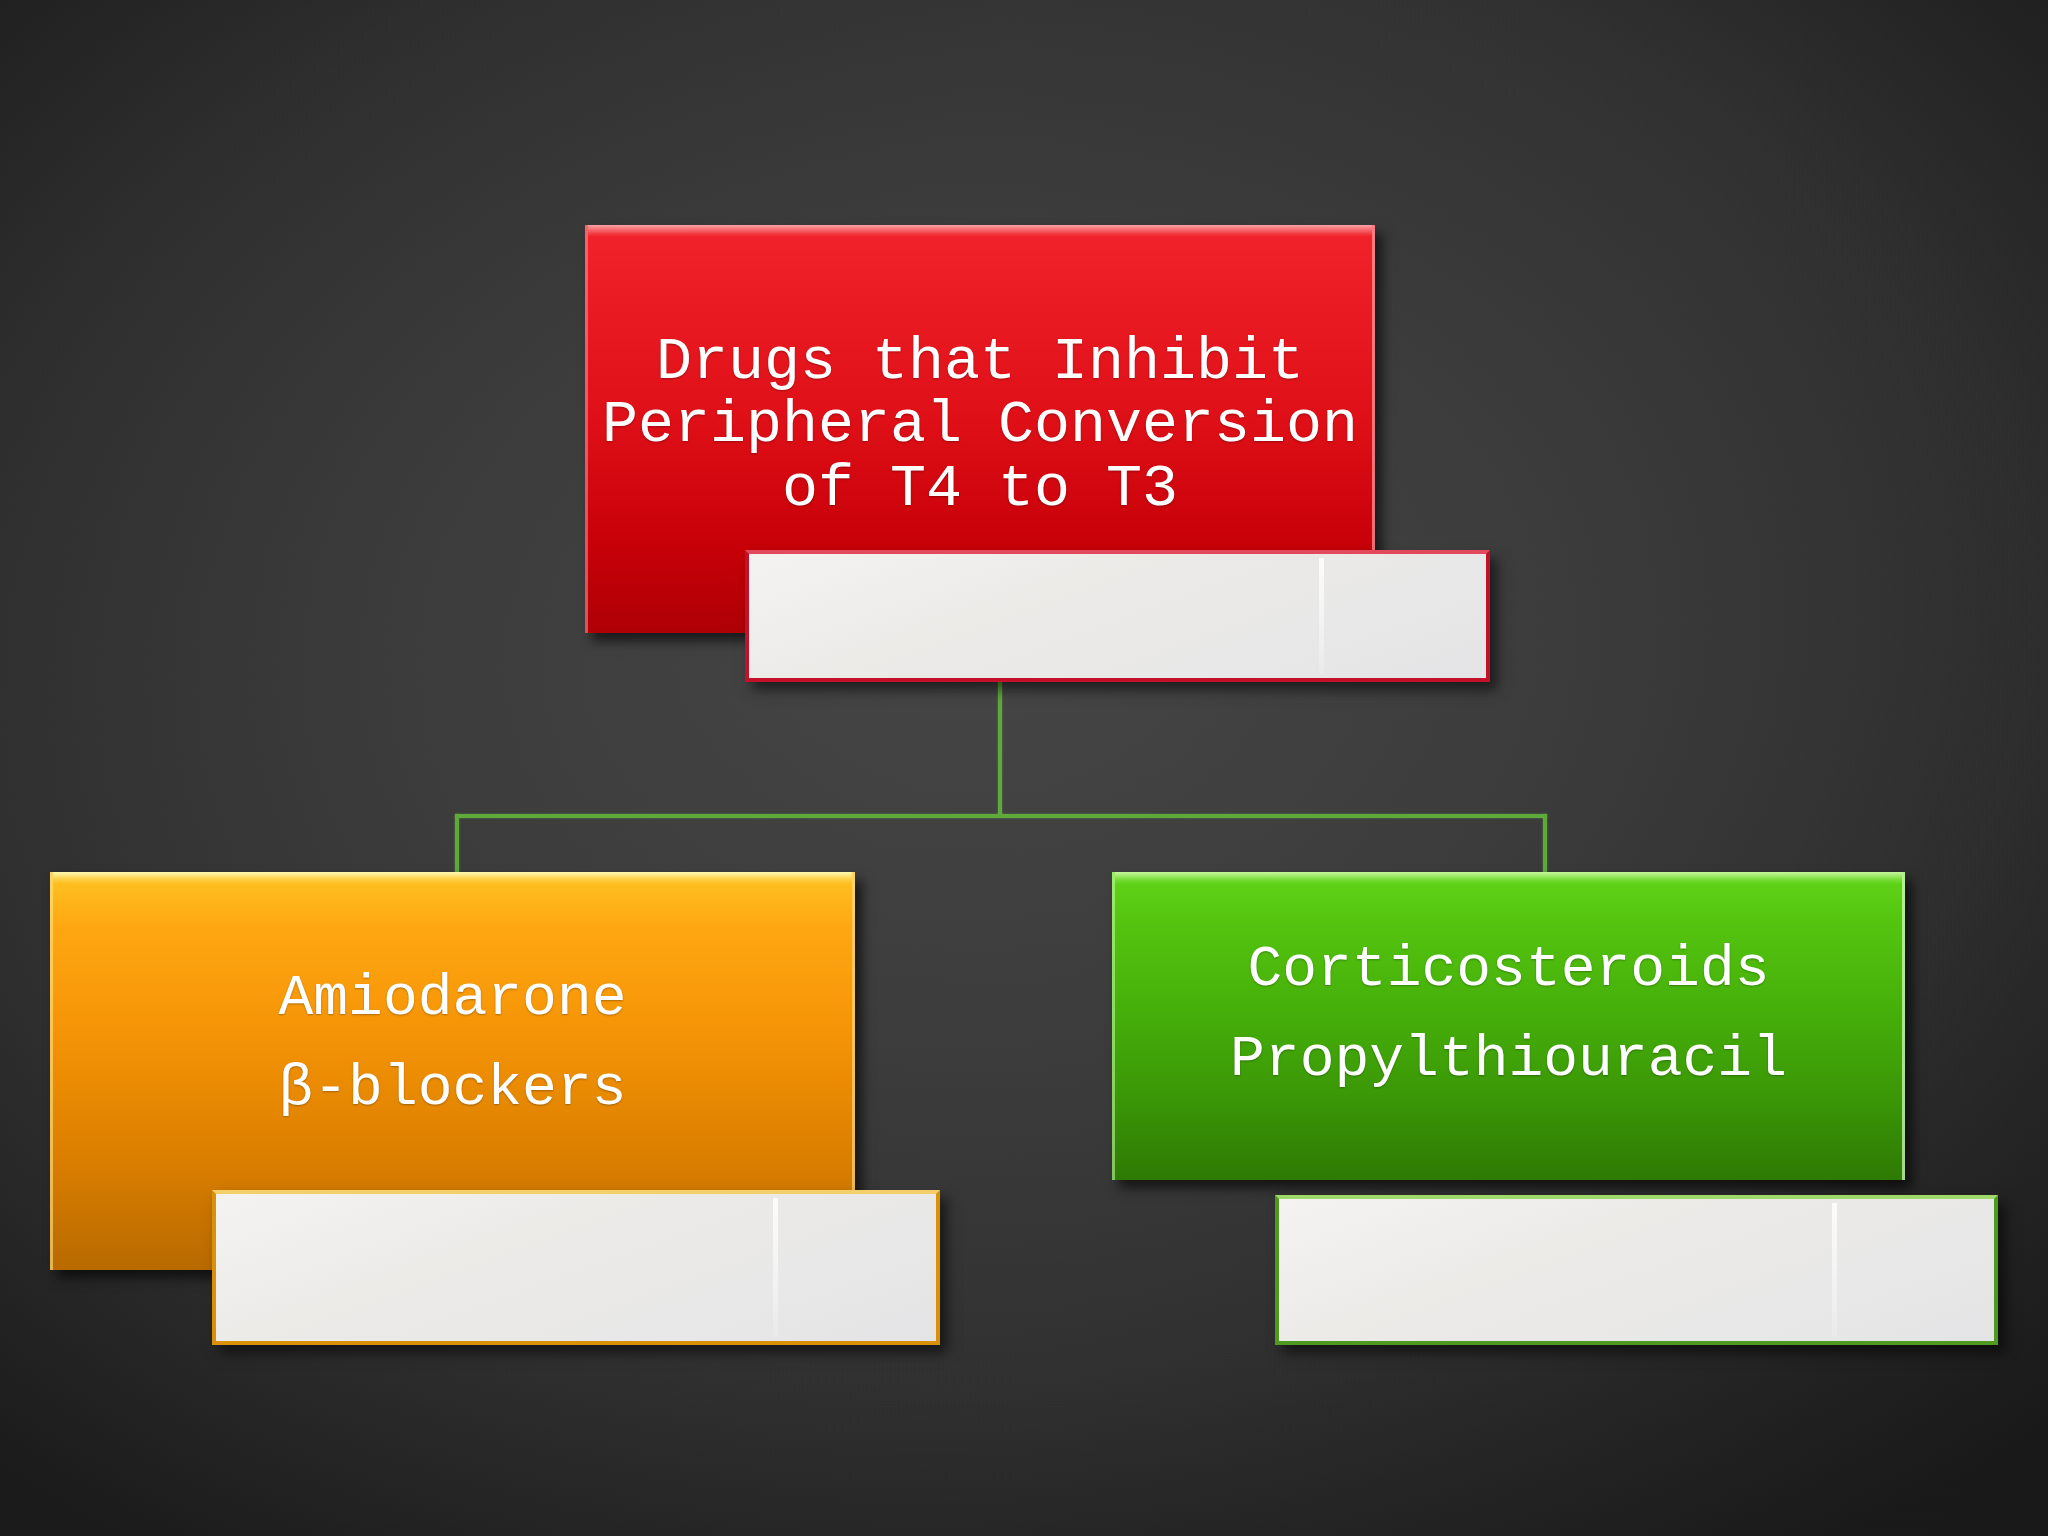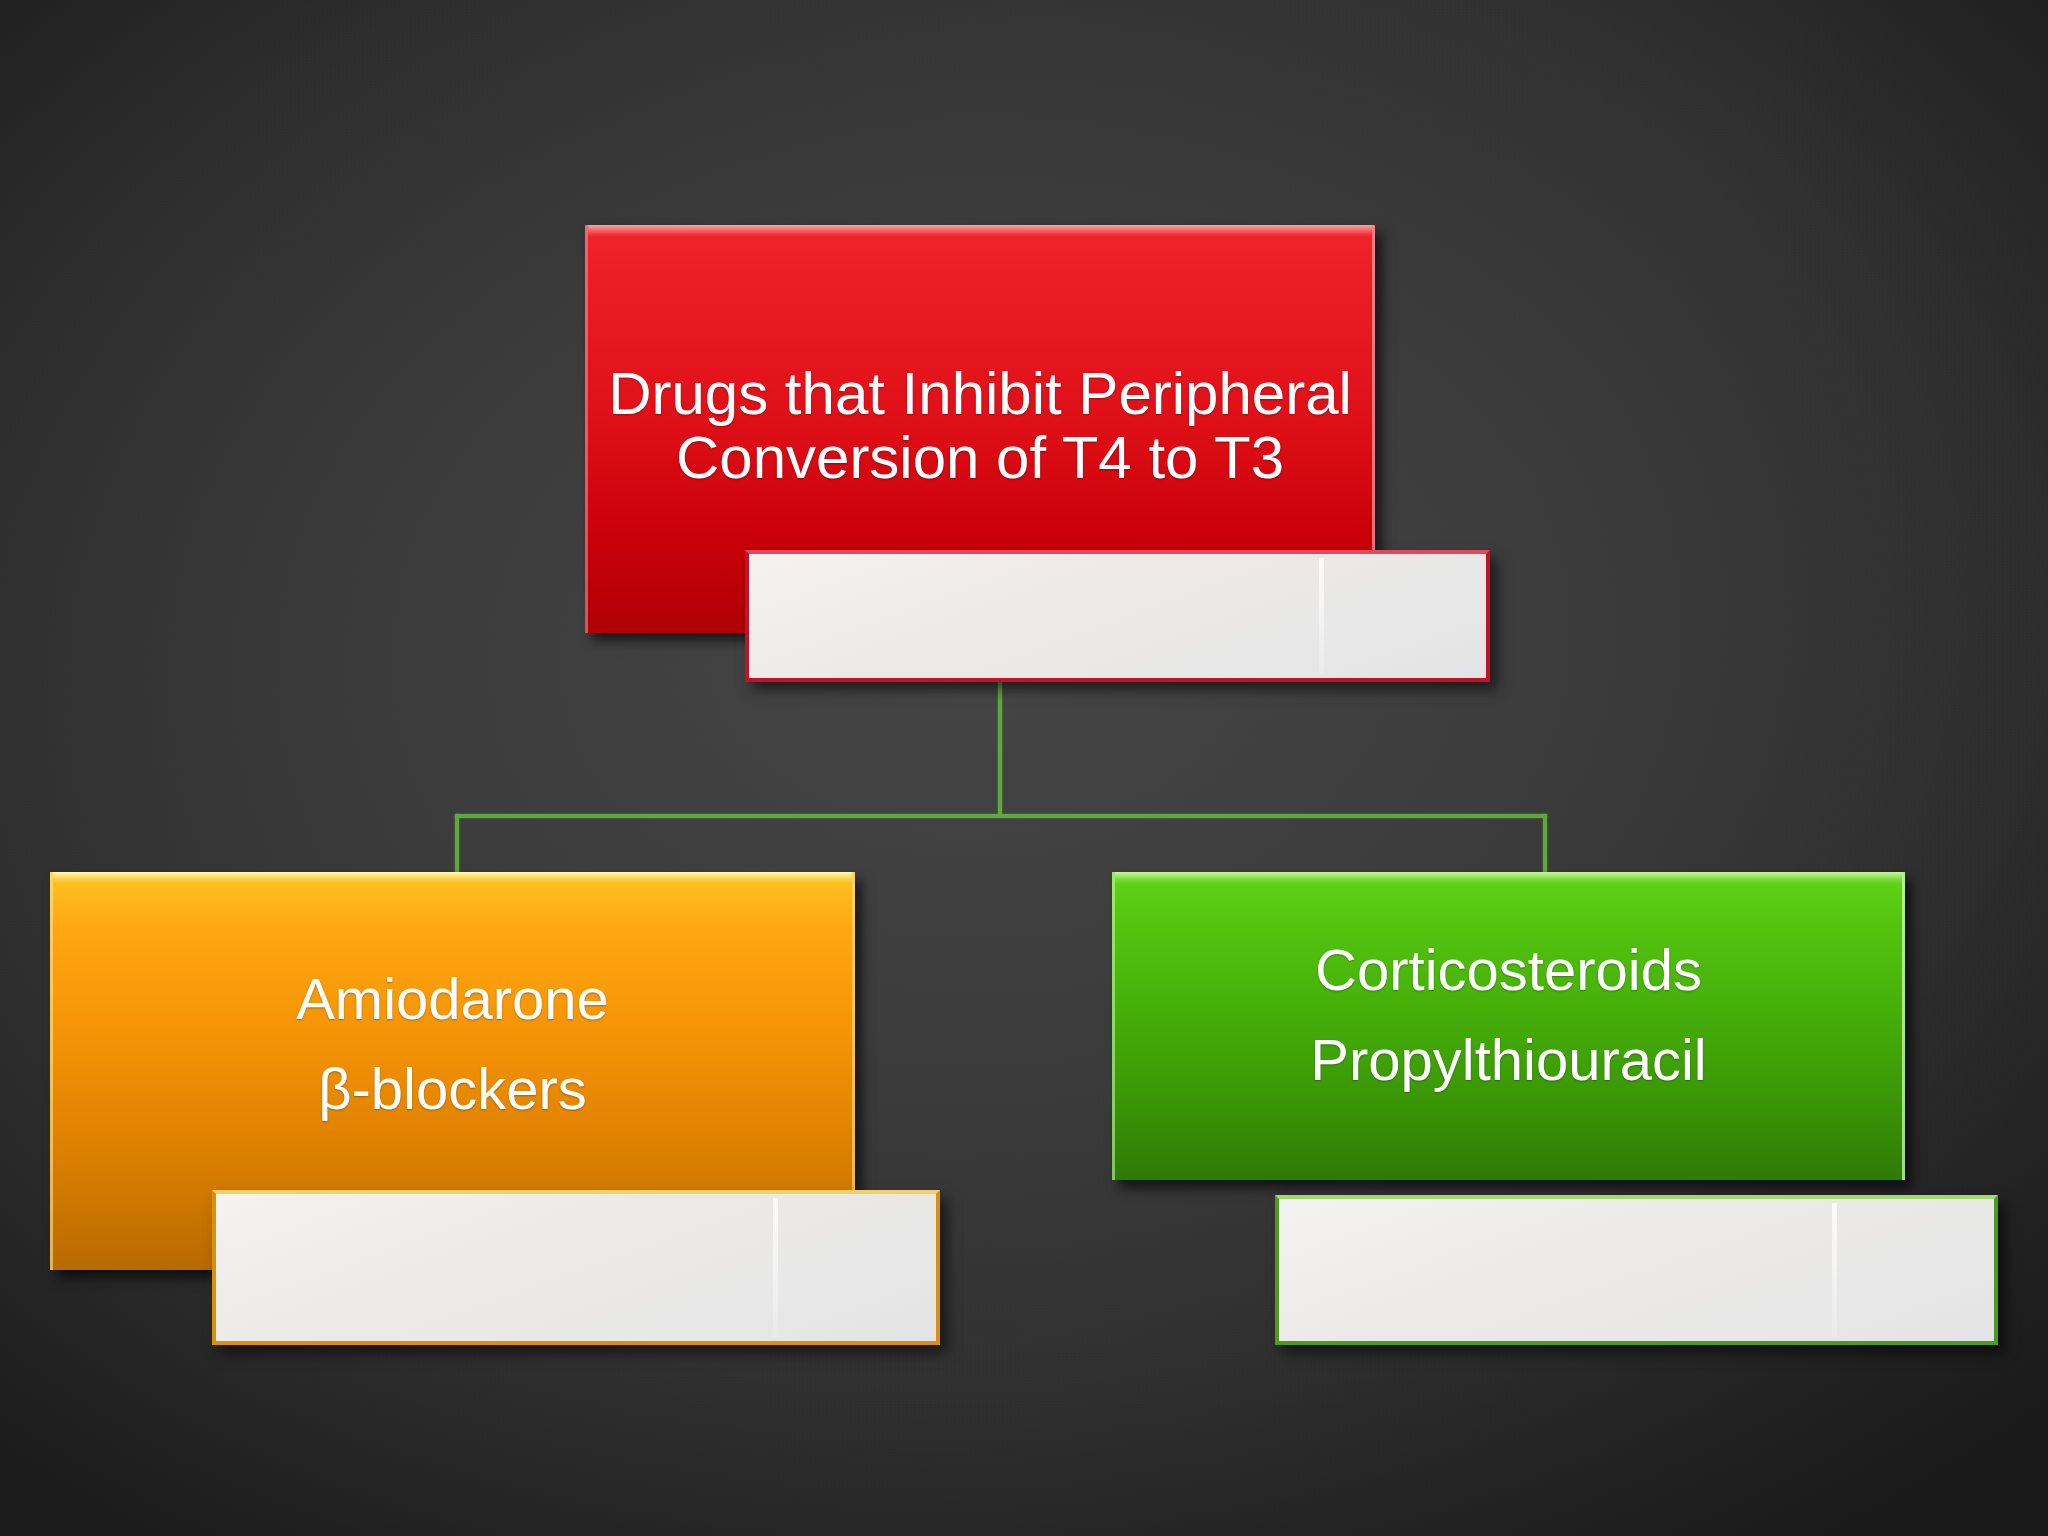--- a/index.html
+++ b/index.html
@@ -5,21 +5,21 @@
   html, body {
     margin: 0;
     padding: 0;
     background: #000;
   }
   #slide {
     position: relative;
     width: 2048px;
     height: 1536px;
     overflow: hidden;
-    font-family: Liberation Sans, sans-serif;
+    font-family: Liberation Mono, monospace;
     background-color: #393939;
     background-image:
       radial-gradient(ellipse 75% 70% at 48% 42%, rgba(70,70,70,0.95) 0%, rgba(60,60,60,0.85) 38%, rgba(42,42,42,0.6) 68%, rgba(24,24,24,0.92) 100%),
       repeating-linear-gradient(90deg, rgba(255,255,255,0.012) 0px, rgba(255,255,255,0.012) 1px, rgba(0,0,0,0.012) 2px, rgba(0,0,0,0.012) 4px),
       repeating-linear-gradient(0deg, rgba(255,255,255,0.010) 0px, rgba(255,255,255,0.010) 1px, rgba(0,0,0,0.010) 2px, rgba(0,0,0,0.010) 3px),
       linear-gradient(120deg, #2e2e2e 0%, #3d3d3d 35%, #3a3a3a 62%, #2a2a2a 100%);
   }
 
   
   .conn {

